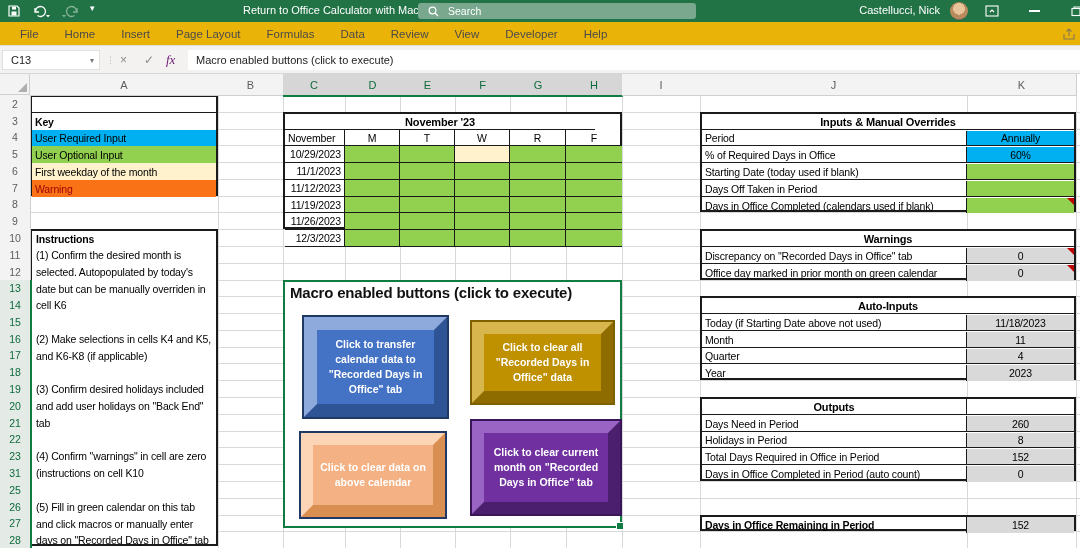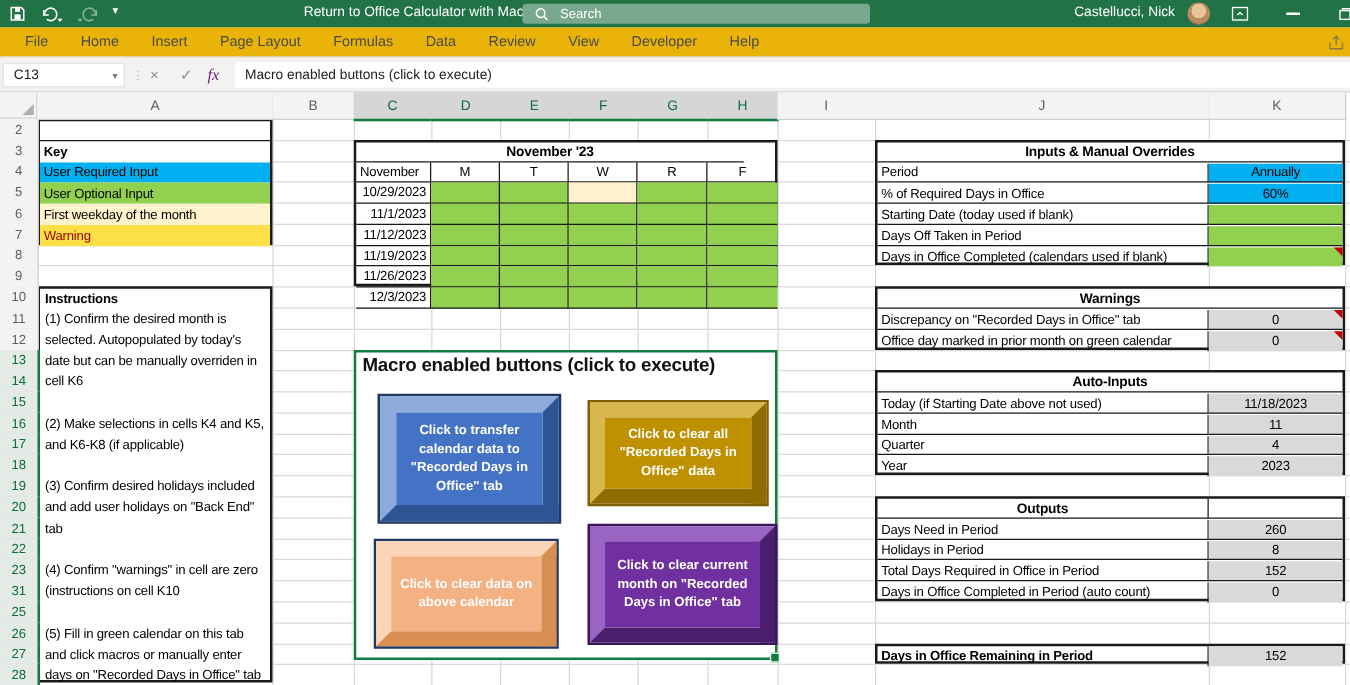--- a/index.html
+++ b/index.html
@@ -184,21 +184,21 @@
       <div class="hline" style="position: absolute; left: 30px; top: 481px; width: 1050px; height: 1px;"></div>
       <div class="hline" style="position: absolute; left: 30px; top: 498px; width: 1050px; height: 1px;"></div>
       <div class="hline" style="position: absolute; left: 30px; top: 515px; width: 1050px; height: 1px;"></div>
       <div class="hline" style="position: absolute; left: 30px; top: 531px; width: 1050px; height: 1px;"></div>
       <div class="box" style="position: absolute; left: 30px; top: 95px; width: 188px; height: 101px; border: 2px solid rgb(26, 26, 26); background: rgb(255, 255, 255);">
         <div class="cell" style="position: absolute; left: 0px; top: 0px; width: 184px; height: 16px; border-bottom: 1px solid rgb(26, 26, 26);"></div>
         <div class="cell" style="position: absolute; left: 0px; top: 16px; width: 184px; height: 17px; padding-left: 3px; font-weight: bold;">Key</div>
         <div class="cell" style="position: absolute; left: 0px; top: 33px; width: 184px; height: 16px; background: rgb(0, 176, 240); color: rgb(0, 0, 0); padding-left: 3px;">User Required Input</div>
         <div class="cell" style="position: absolute; left: 0px; top: 49px; width: 184px; height: 17px; background: rgb(146, 208, 80); color: rgb(0, 0, 0); padding-left: 3px;">User Optional Input</div>
         <div class="cell" style="position: absolute; left: 0px; top: 66px; width: 184px; height: 17px; background: rgb(255, 242, 204); color: rgb(0, 0, 0); padding-left: 3px;">First weekday of the month</div>
-        <div class="cell" style="position: absolute; left: 0px; top: 83px; width: 184px; height: 17px; background: #fde047; color: rgb(156, 0, 6); padding-left: 3px;">Warning</div>
+        <div class="cell" style="position: absolute; left: 0px; top: 83px; width: 184px; height: 17px; background: #f97316; color: rgb(156, 0, 6); padding-left: 3px;">Warning</div>
       </div>
       <div class="box" style="position: absolute; left: 30px; top: 229px; width: 188px; height: 317px; border: 2px solid rgb(26, 26, 26); background: rgb(255, 255, 255);">
         <div class="cell" style="position: absolute; left: 2px; top: 0px; width: 180px; height: 16px; font-weight: bold; padding-left: 2px;">Instructions</div>
         <div class="cell" style="position: absolute; left: 2px; top: 16px; width: 182px; height: 16px; padding-left: 2px;">(1) Confirm the desired month is</div>
         <div class="cell" style="position: absolute; left: 2px; top: 33px; width: 182px; height: 16px; padding-left: 2px;">selected. Autopopulated by today's</div>
         <div class="cell" style="position: absolute; left: 2px; top: 50px; width: 182px; height: 16px; padding-left: 2px;">date but can be manually overriden in</div>
         <div class="cell" style="position: absolute; left: 2px; top: 66px; width: 182px; height: 16px; padding-left: 2px;">cell K6</div>
         <div class="cell" style="position: absolute; left: 2px; top: 83px; width: 182px; height: 16px; padding-left: 2px;"></div>
         <div class="cell" style="position: absolute; left: 2px; top: 100px; width: 182px; height: 16px; padding-left: 2px;">(2) Make selections in cells K4 and K5,</div>
         <div class="cell" style="position: absolute; left: 2px; top: 117px; width: 182px; height: 16px; padding-left: 2px;">and K6-K8 (if applicable)</div>

